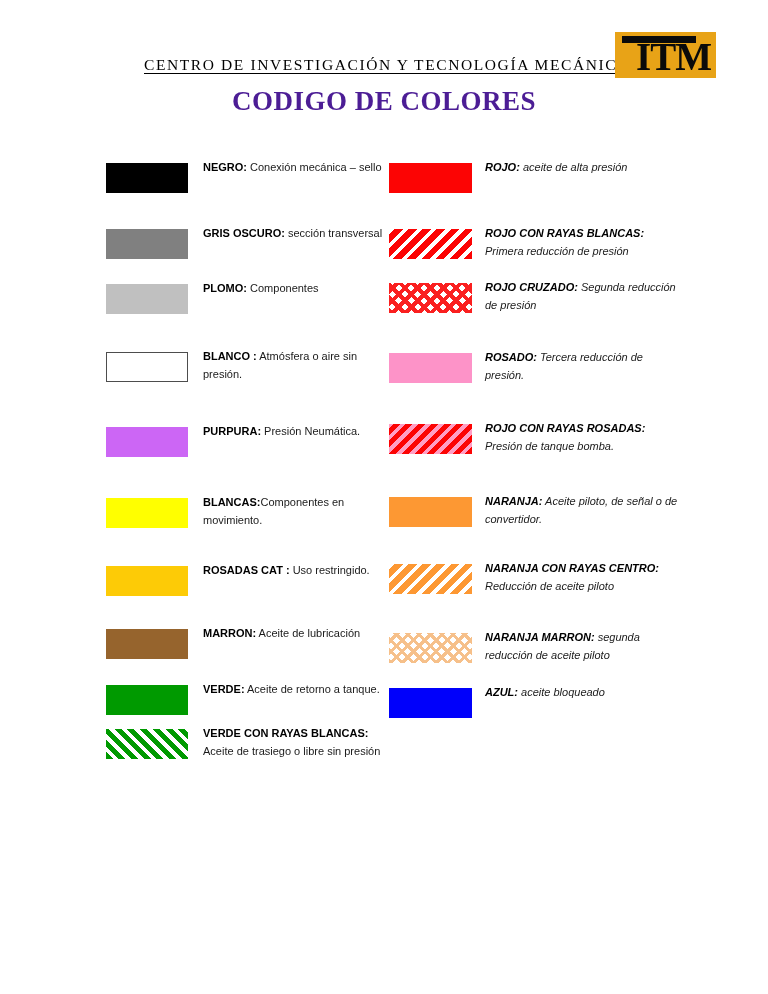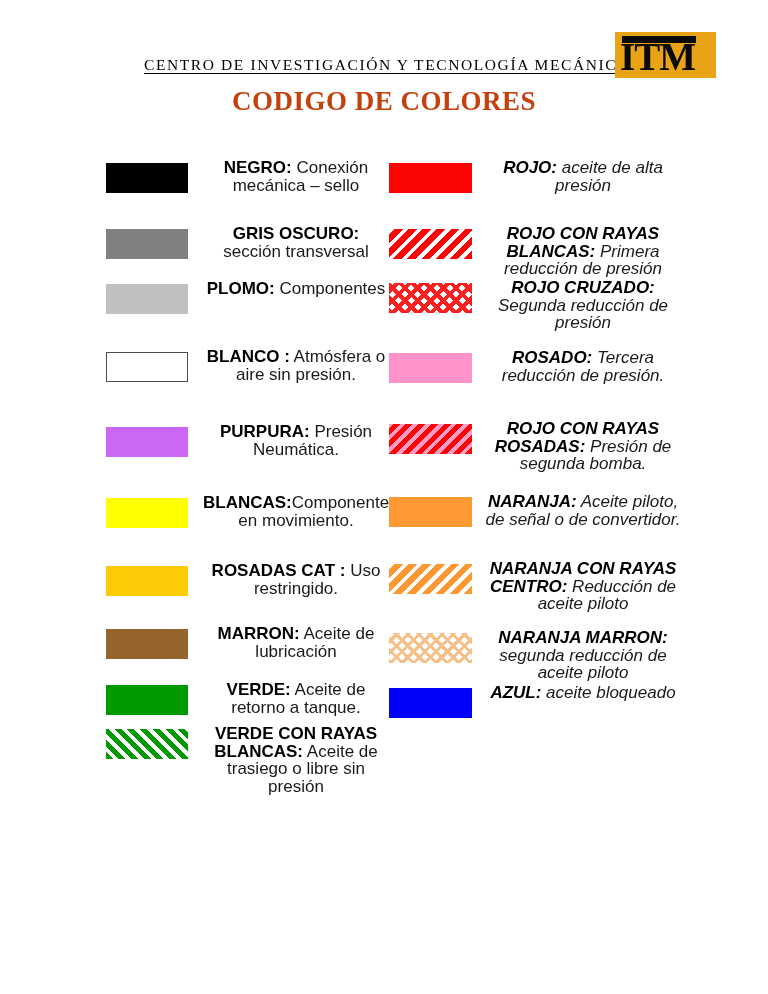--- a/index.html
+++ b/index.html
@@ -67,34 +67,34 @@
     position: absolute;
     left: 0px;
     top: 1px;
     width: 91px;
     font-family: "Liberation Serif", serif;
     font-weight: bold;
     font-size: 39px;
     line-height: 39px;
     letter-spacing: -1px;
     color: #0a0a0a;
-    text-align: left;
+    text-align: right;
   }
 
   .doc-title {
     position: absolute;
     left: 0;
     top: 86px;
     width: 768px;
     text-align: center;
     font-family: "Liberation Serif", serif;
     font-weight: bold;
     font-size: 27px;
     letter-spacing: 0.5px;
-    color: #c2410c;
+    color: #4c1d95;
   }
 
   
   .col {
     position: absolute;
     top: 0;
   }
   .col-left  { left: 106px; width: 280px; }
   .col-right { left: 389px; width: 290px; }
 
@@ -108,24 +108,23 @@
     top: 0;
     width: 82px;
     height: 30px;
     box-sizing: border-box;
   }
   .col-right .swatch { width: 83px; }
 
   .desc {
     position: absolute;
     top: -4px;
-    font-size: 17px;
+    font-size: 11px;
     line-height: 17.5px;
     color: #1a1a1a;
-    text-align: center;
   }
   .col-left .desc  { left: 97px; width: 186px; }
   .col-right .desc { left: 96px; width: 196px; font-style: italic; }
   .desc b { font-weight: bold; color: #000; }
 
   
   .sw-negro      { background: #000000; }
   .sw-gris       { background: #808080; }
   .sw-plomo      { background: #c0c0c0; }
   .sw-blanco     { background: #ffffff; border: 1.4px solid #4d4d4d; }
@@ -254,21 +253,21 @@
     <div class="entry" style="top: 283px;">
       <div class="swatch sw-rojo-cruzado"></div>
       <div class="desc"><b>ROJO CRUZADO:</b><span> Segunda reducción de presión</span></div>
     </div>
     <div class="entry" style="top: 353px;">
       <div class="swatch sw-rosado"></div>
       <div class="desc"><b>ROSADO:</b><span> Tercera reducción de presión.</span></div>
     </div>
     <div class="entry" style="top: 424px;">
       <div class="swatch sw-rojo-rosadas"></div>
-      <div class="desc"><b>ROJO CON RAYAS ROSADAS:</b><span> Presión de segunda bomba.</span></div>
+      <div class="desc"><b>ROJO CON RAYAS ROSADAS:</b><span> Presión de tanque bomba.</span></div>
     </div>
     <div class="entry" style="top: 497px;">
       <div class="swatch sw-naranja"></div>
       <div class="desc"><b>NARANJA:</b><span> Aceite piloto, de señal o de convertidor.</span></div>
     </div>
     <div class="entry" style="top: 564px;">
       <div class="swatch sw-naranja-rayas"></div>
       <div class="desc"><b>NARANJA CON RAYAS CENTRO:</b><span> Reducción de aceite piloto</span></div>
     </div>
     <div class="entry" style="top: 633px;">

